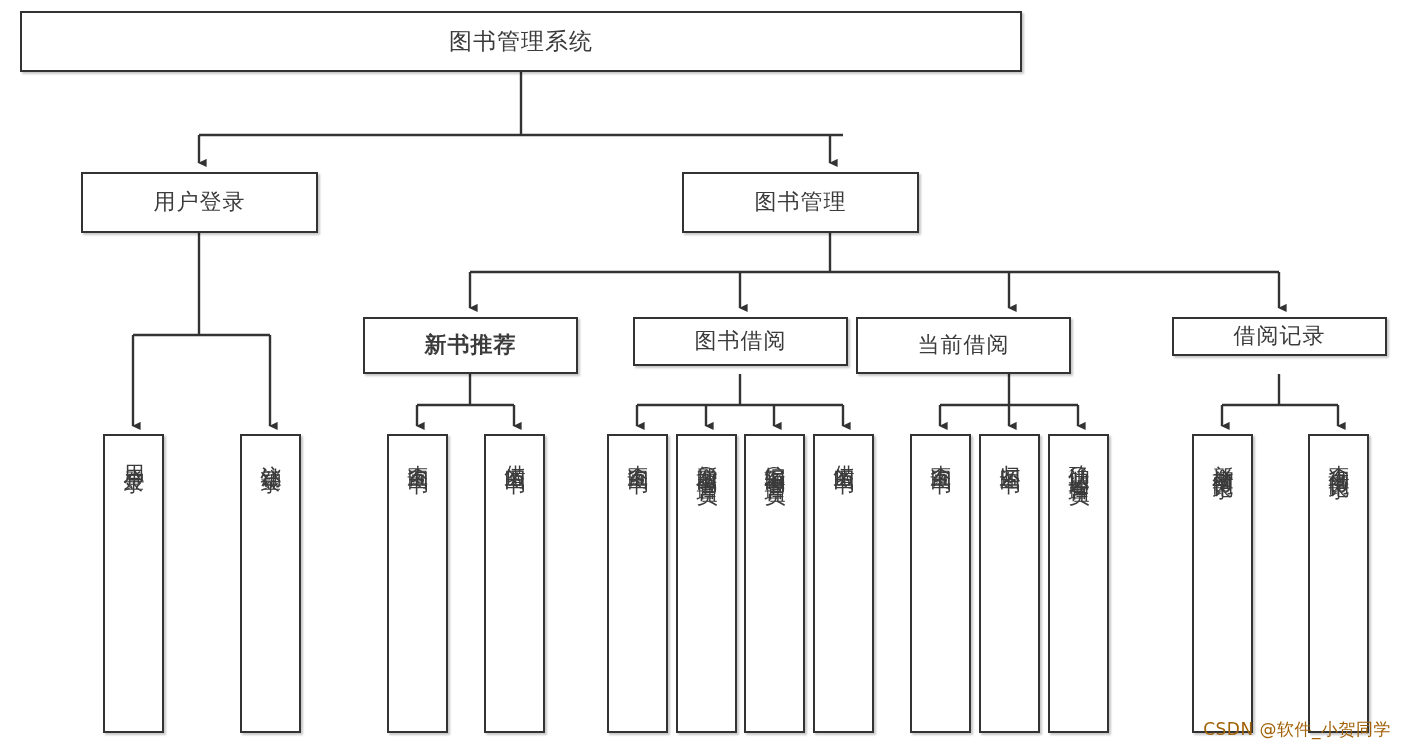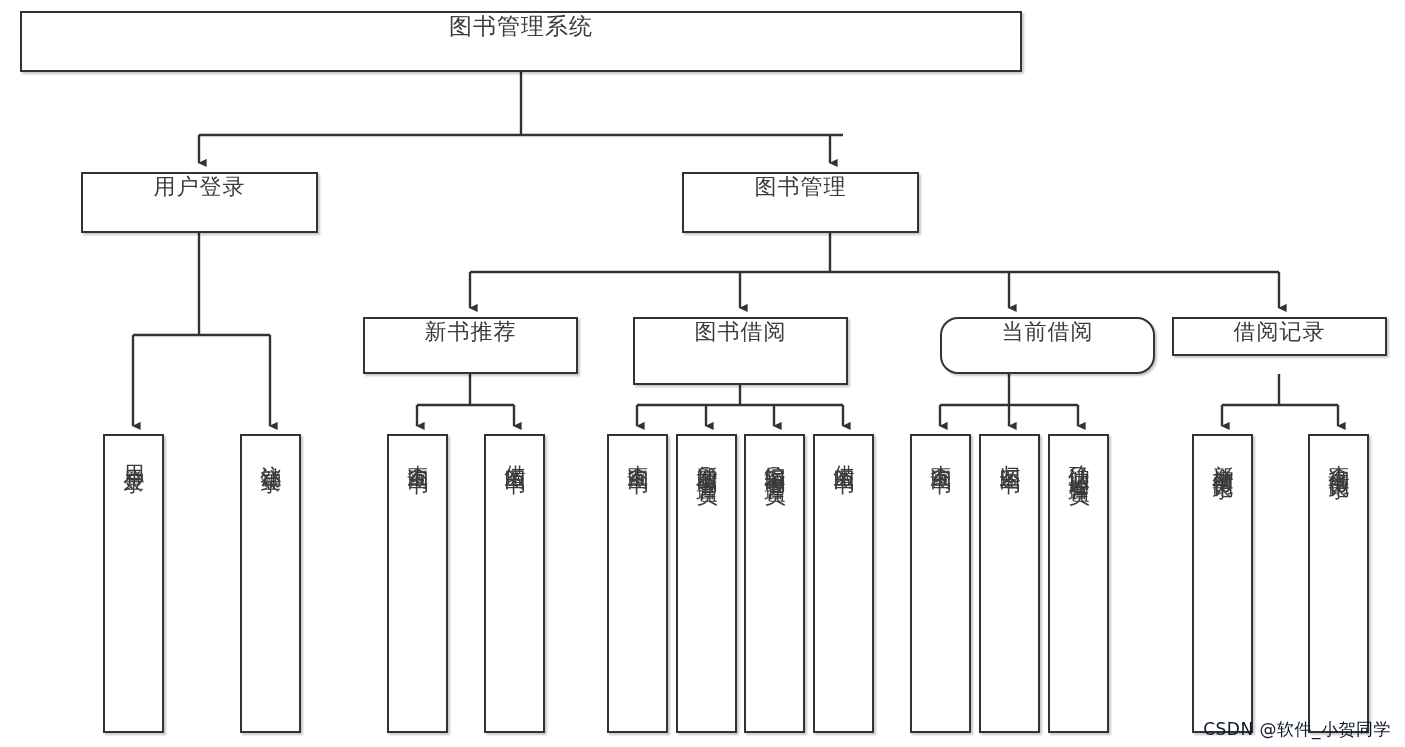--- a/index.html
+++ b/index.html
@@ -26,21 +26,21 @@
     height: 747px;
   }
   
   .node {
     position: absolute;
     box-sizing: border-box;
     background: #ffffff;
     border: 2px solid #333333;
     box-shadow: 2px 2px 2px rgba(0,0,0,0.22);
     display: flex;
-    align-items: flex-start;
+    align-items: center;
     justify-content: center;
     color: #3b3b3b;
     z-index: 3;
   }
   .node.horiz {
     font-size: 22px;
     letter-spacing: 1px;
     line-height: 1.2;
   }
   .node.root {
@@ -58,21 +58,21 @@
     line-height: 1.38;
     letter-spacing: 3px;
     white-space: nowrap;
     color: #3b3b3b;
   }
   .watermark {
     position: absolute;
     right: 14px;
     bottom: 6px;
     font-size: 17px;
-    color: #0f172a;
+    color: #a16207;
     letter-spacing: 0.5px;
     z-index: 8;
     white-space: nowrap;
     font-family: "DejaVu Sans", "Liberation Sans", sans-serif;
   }
 </style>
 </head>
 <body>
 
 <div id="diagram-root">
@@ -132,29 +132,29 @@
   </div>
 
   <div class="node horiz" style="left:81px; top:172px; width:237px; height:61px;">
     <span>用户登录</span>
   </div>
 
   <div class="node horiz" style="left:682px; top:172px; width:237px; height:61px;">
     <span>图书管理</span>
   </div>
 
-  <div class="node horiz" style="left:363px; top:317px; width:215px; height:57px;">
+  <div class="node horiz" style="left:363px; top:317px; width:215px; height:57px;font-weight:bold;">
     <span>新书推荐</span>
   </div>
 
-  <div class="node horiz" style="left:633px; top:317px; width:215px; height:68px;">
+  <div class="node horiz" style="left:633px; top:317px; width:215px; height:49px;">
     <span>图书借阅</span>
   </div>
 
-  <div class="node horiz" style="left:940px; top:317px; width:215px; height:57px;border-radius:18px;">
+  <div class="node horiz" style="left:856px; top:317px; width:215px; height:57px;">
     <span>当前借阅</span>
   </div>
 
   <div class="node horiz" style="left:1172px; top:317px; width:215px; height:39px;">
     <span>借阅记录</span>
   </div>
 
   <div class="node leaf" style="left:103px; top:434px; width:61px; height:299px;">
     <span class="vtext">用户登录</span>
   </div>

